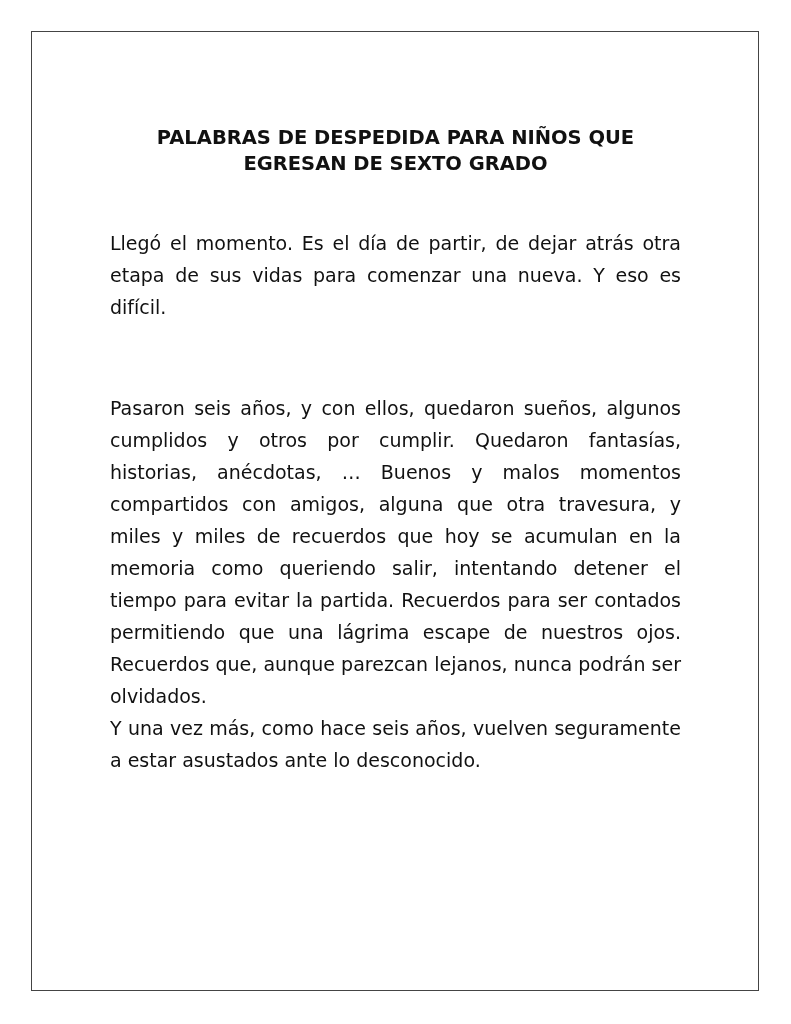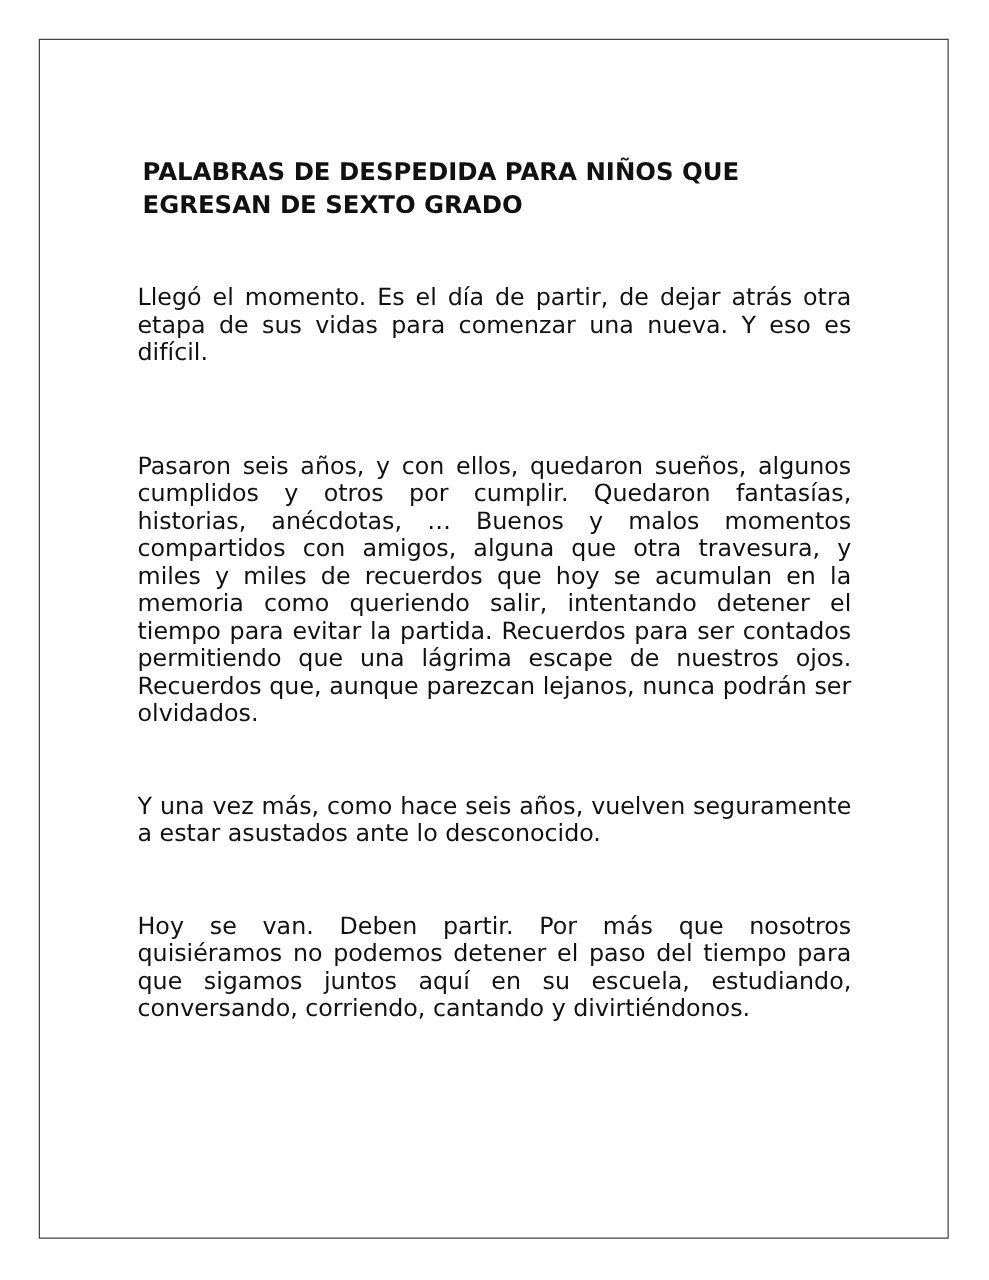--- a/index.html
+++ b/index.html
@@ -9,35 +9,34 @@
     width: 728px; height: 960px;
     border: 1px solid #444; box-sizing: border-box;
     background: #fff;
   }
   .content {
     position: absolute; left: 110px; top: 125px; width: 571px;
     font-family: "DejaVu Sans", sans-serif; color: #111;
   }
   .title {
     font-weight: bold; font-size: 19.5px; line-height: 26px;
-    text-align: left; margin: 0 0 0 0; padding: 0 4px;
+    text-align: center; margin: 0 0 0 0; padding: 0 4px;
   }
   .para {
-    font-size: 19px; line-height: 22px; text-align: justify;
+    font-size: 19px; line-height: 32px; text-align: justify;
     margin: 0;
   }
   .p1 { margin-top: 50px; }
   .p2 { margin-top: 69px; }
-  .p3 { margin-top: 52px; }
+  .p3 { }
   .p4 { margin-top: 52px; }
 </style>
 </head>
 <body>
 
 <div class="page-frame"></div>
 
 <div class="content">
   <h1 class="title">PALABRAS DE DESPEDIDA PARA NIÑOS QUE EGRESAN DE SEXTO GRADO</h1>
   <p class="para p1">Llegó el momento. Es el día de partir, de dejar atrás otra etapa de sus vidas para comenzar una nueva. Y eso es difícil.</p>
   <p class="para p2">Pasaron seis años, y con ellos, quedaron sueños, algunos cumplidos y otros por cumplir. Quedaron fantasías, historias, anécdotas, … Buenos y malos momentos compartidos con amigos, alguna que otra travesura, y miles y miles de recuerdos que hoy se acumulan en la memoria como queriendo salir, intentando detener el tiempo para evitar la partida. Recuerdos para ser contados permitiendo que una lágrima escape de nuestros ojos. Recuerdos que, aunque parezcan lejanos, nunca podrán ser olvidados.</p>
   <p class="para p3">Y una vez más, como hace seis años, vuelven seguramente a estar asustados ante lo desconocido.</p>
-  <p class="para p4">Hoy se van. Deben partir. Por más que nosotros quisiéramos no podemos detener el paso del tiempo para que sigamos juntos aquí en su escuela, estudiando, conversando, corriendo, cantando y divirtiéndonos.</p>
 </div>
 
 </body></html>

